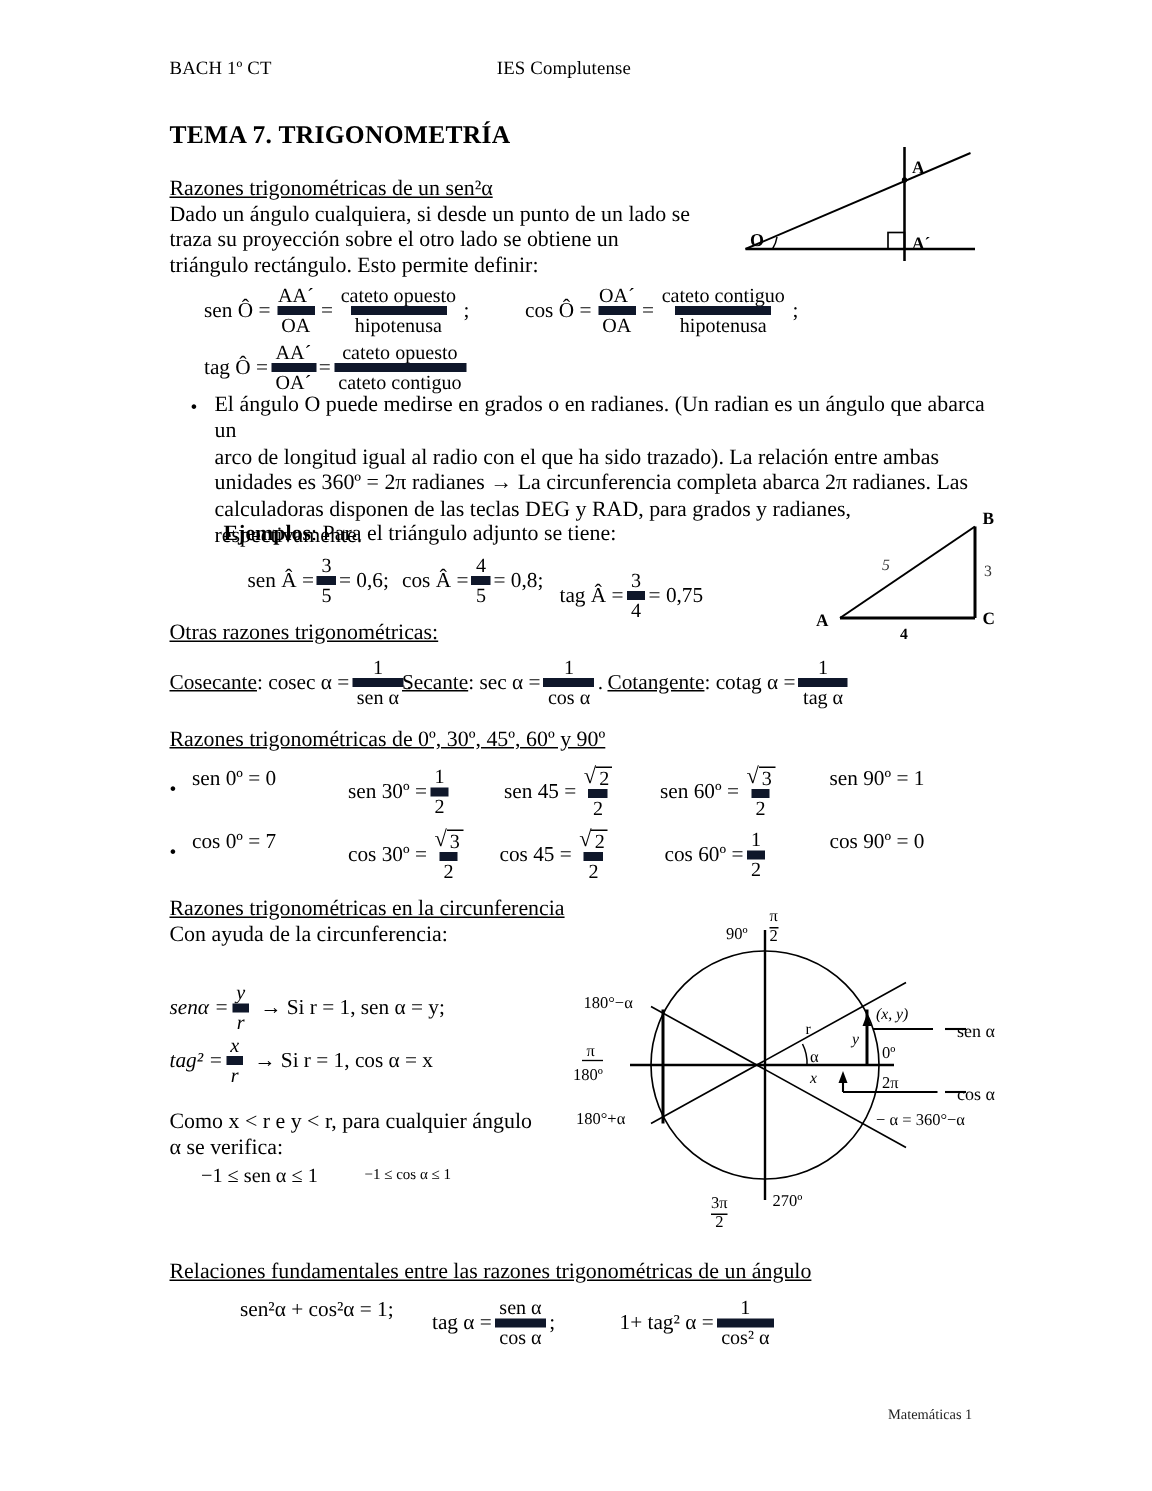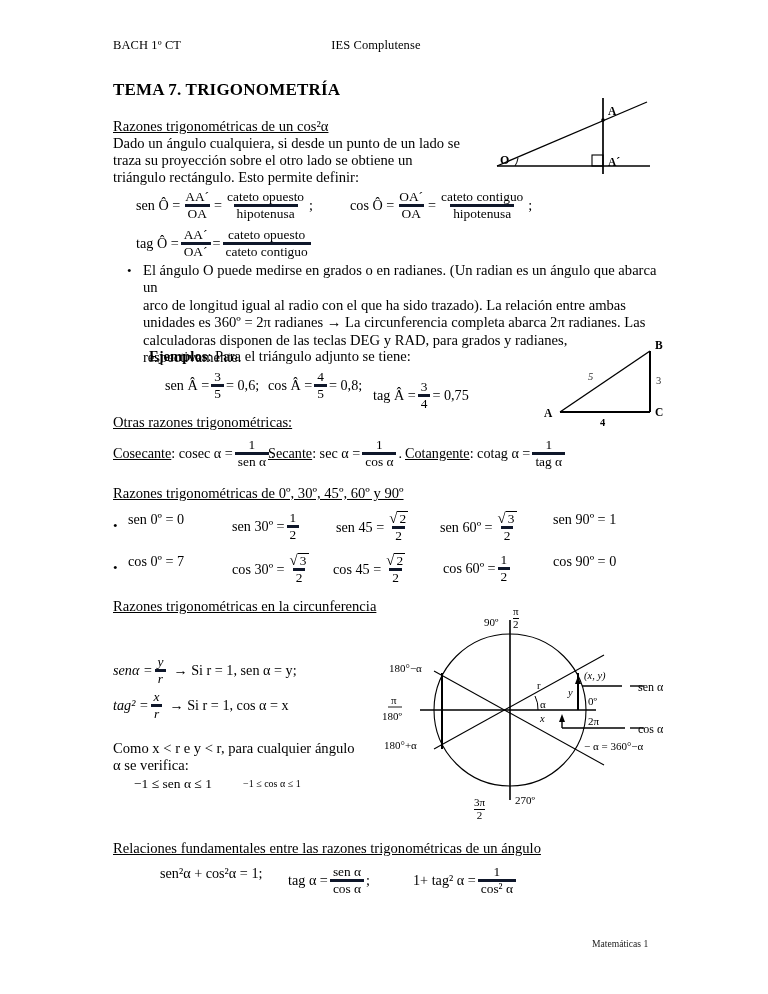--- a/index.html
+++ b/index.html
@@ -76,21 +76,21 @@
   }
   .frac {
     display: inline-flex;
     flex-direction: column;
     align-items: center;
     vertical-align: middle;
     margin: 0 2px;
     line-height: 1.08;
   }
   .frac .num { padding: 0 3px; font-size: 13.4px; }
-  .frac .den { padding: 0 3px; font-size: 13.4px; border-top: 3px solid #0f172a; }
+  .frac .den { padding: 0 3px; font-size: 13.4px; border-top: 6px solid #0f172a; }
   .sqsym { font-size: 15px; line-height: 1; }
 
   
   .diagram { position: absolute; }
   .diagram svg { display: block; }
 
   .footer {
     position: absolute;
     left: 592px;
     top: 938px;
@@ -103,21 +103,21 @@
 
 <div class="page">
 
   <div class="hdr">
     <span class="hdr-left">BACH 1º CT</span>
     <span class="hdr-right">IES Complutense</span>
   </div>
 
   <div class="doc-title">TEMA 7. TRIGONOMETRÍA</div>
 
-  <div class="blk u" style="top:118px; left:113px;">Razones trigonométricas de un cos²α</div>
+  <div class="blk u" style="top:118px; left:113px;">Razones trigonométricas de un sen²α</div>
   <div class="blk" style="top:135px; left:113px;">Dado un ángulo cualquiera, si desde un punto de un lado se</div>
   <div class="blk" style="top:152px; left:113px;">traza su proyección sobre el otro lado se obtiene un</div>
   <div class="blk" style="top:169px; left:113px;">triángulo rectángulo. Esto permite definir:</div>
 
   <div class="blk math" style="top:190px; left:136px;">
     <span>sen Ô =</span>
     <span class="frac">
       <span class="num">AA´</span>
       <span class="den">OA</span>
     </span>
@@ -327,20 +327,21 @@
             <span class="den">2</span>
           </span>
         </span>
         <span class="math" style="position: absolute; left: 425px; top: 0px;">
           <span>cos 90º = 0</span>
         </span>
       </div>
   </div>
 
   <div class="blk u" style="top:598px; left:113px;">Razones trigonométricas en la circunferencia</div>
+  <div class="blk" style="top:615px; left:113px;">Con ayuda de la circunferencia:</div>
 
   <div class="blk math" style="top:655px; left:113px;">
     <span class="i">senα =</span>
     <span class="frac">
       <span class="num i">y</span>
       <span class="den i">r</span>
     </span>
     <span style="margin-left:5px;">→  Si r = 1, sen α = y;</span>
   </div>
 

